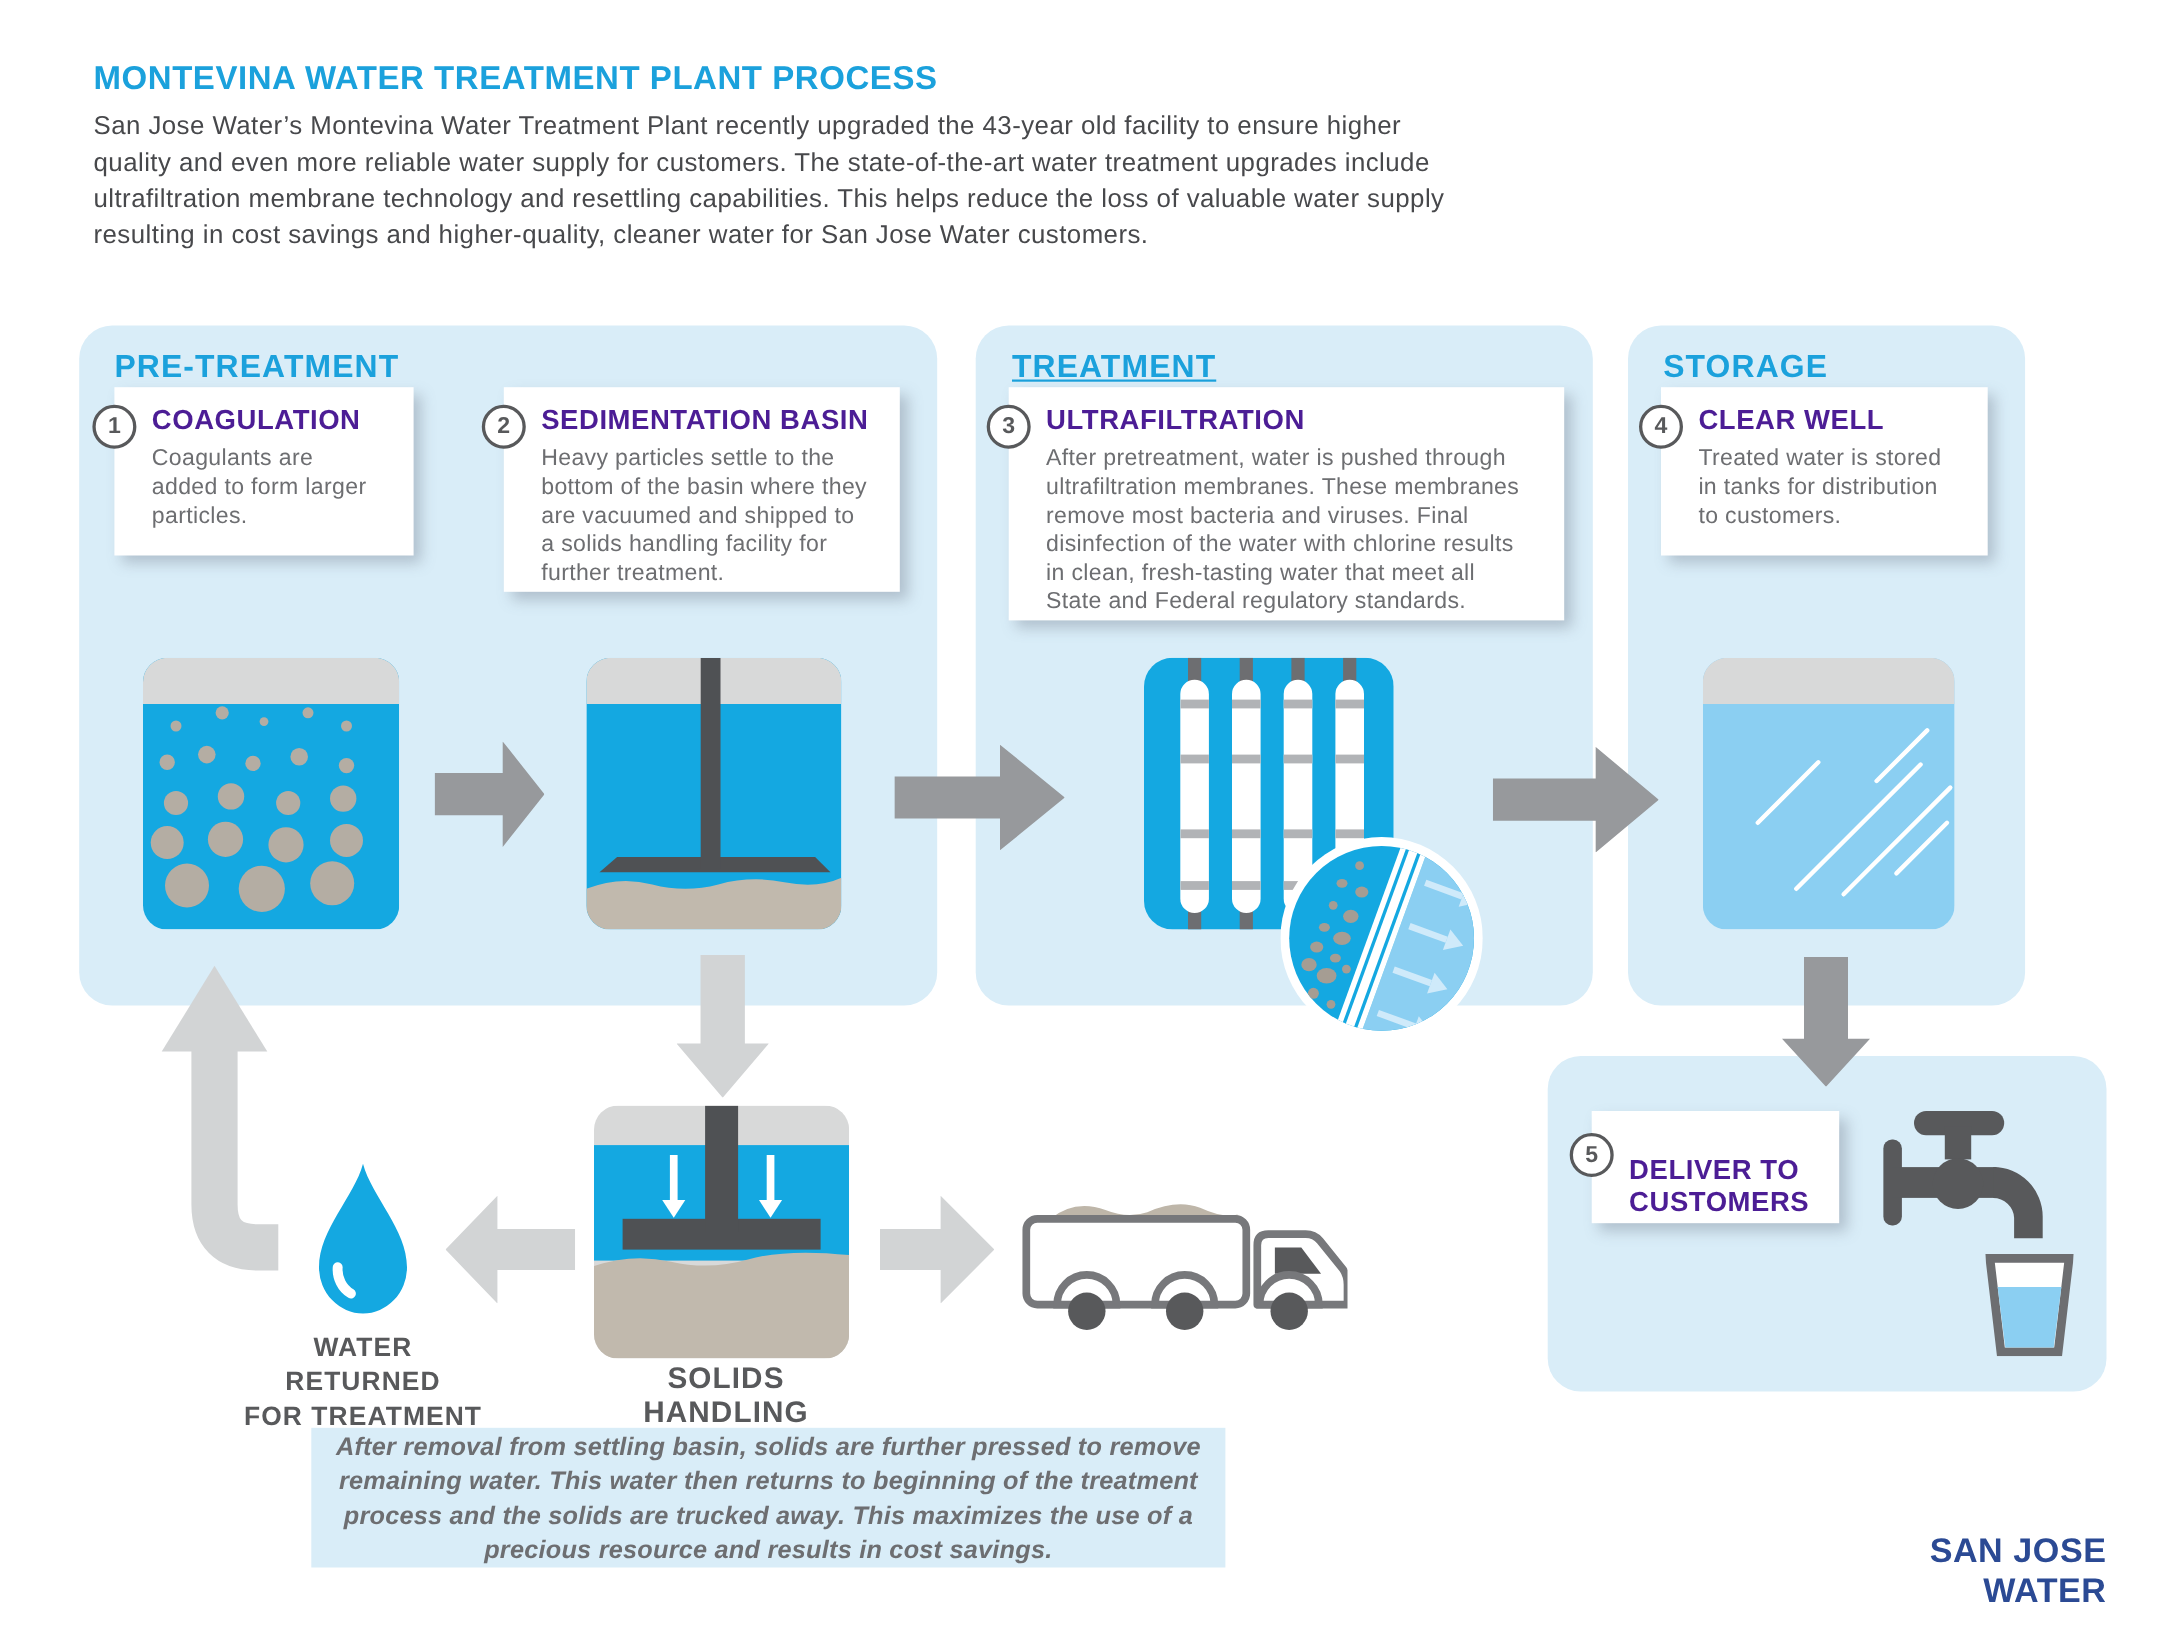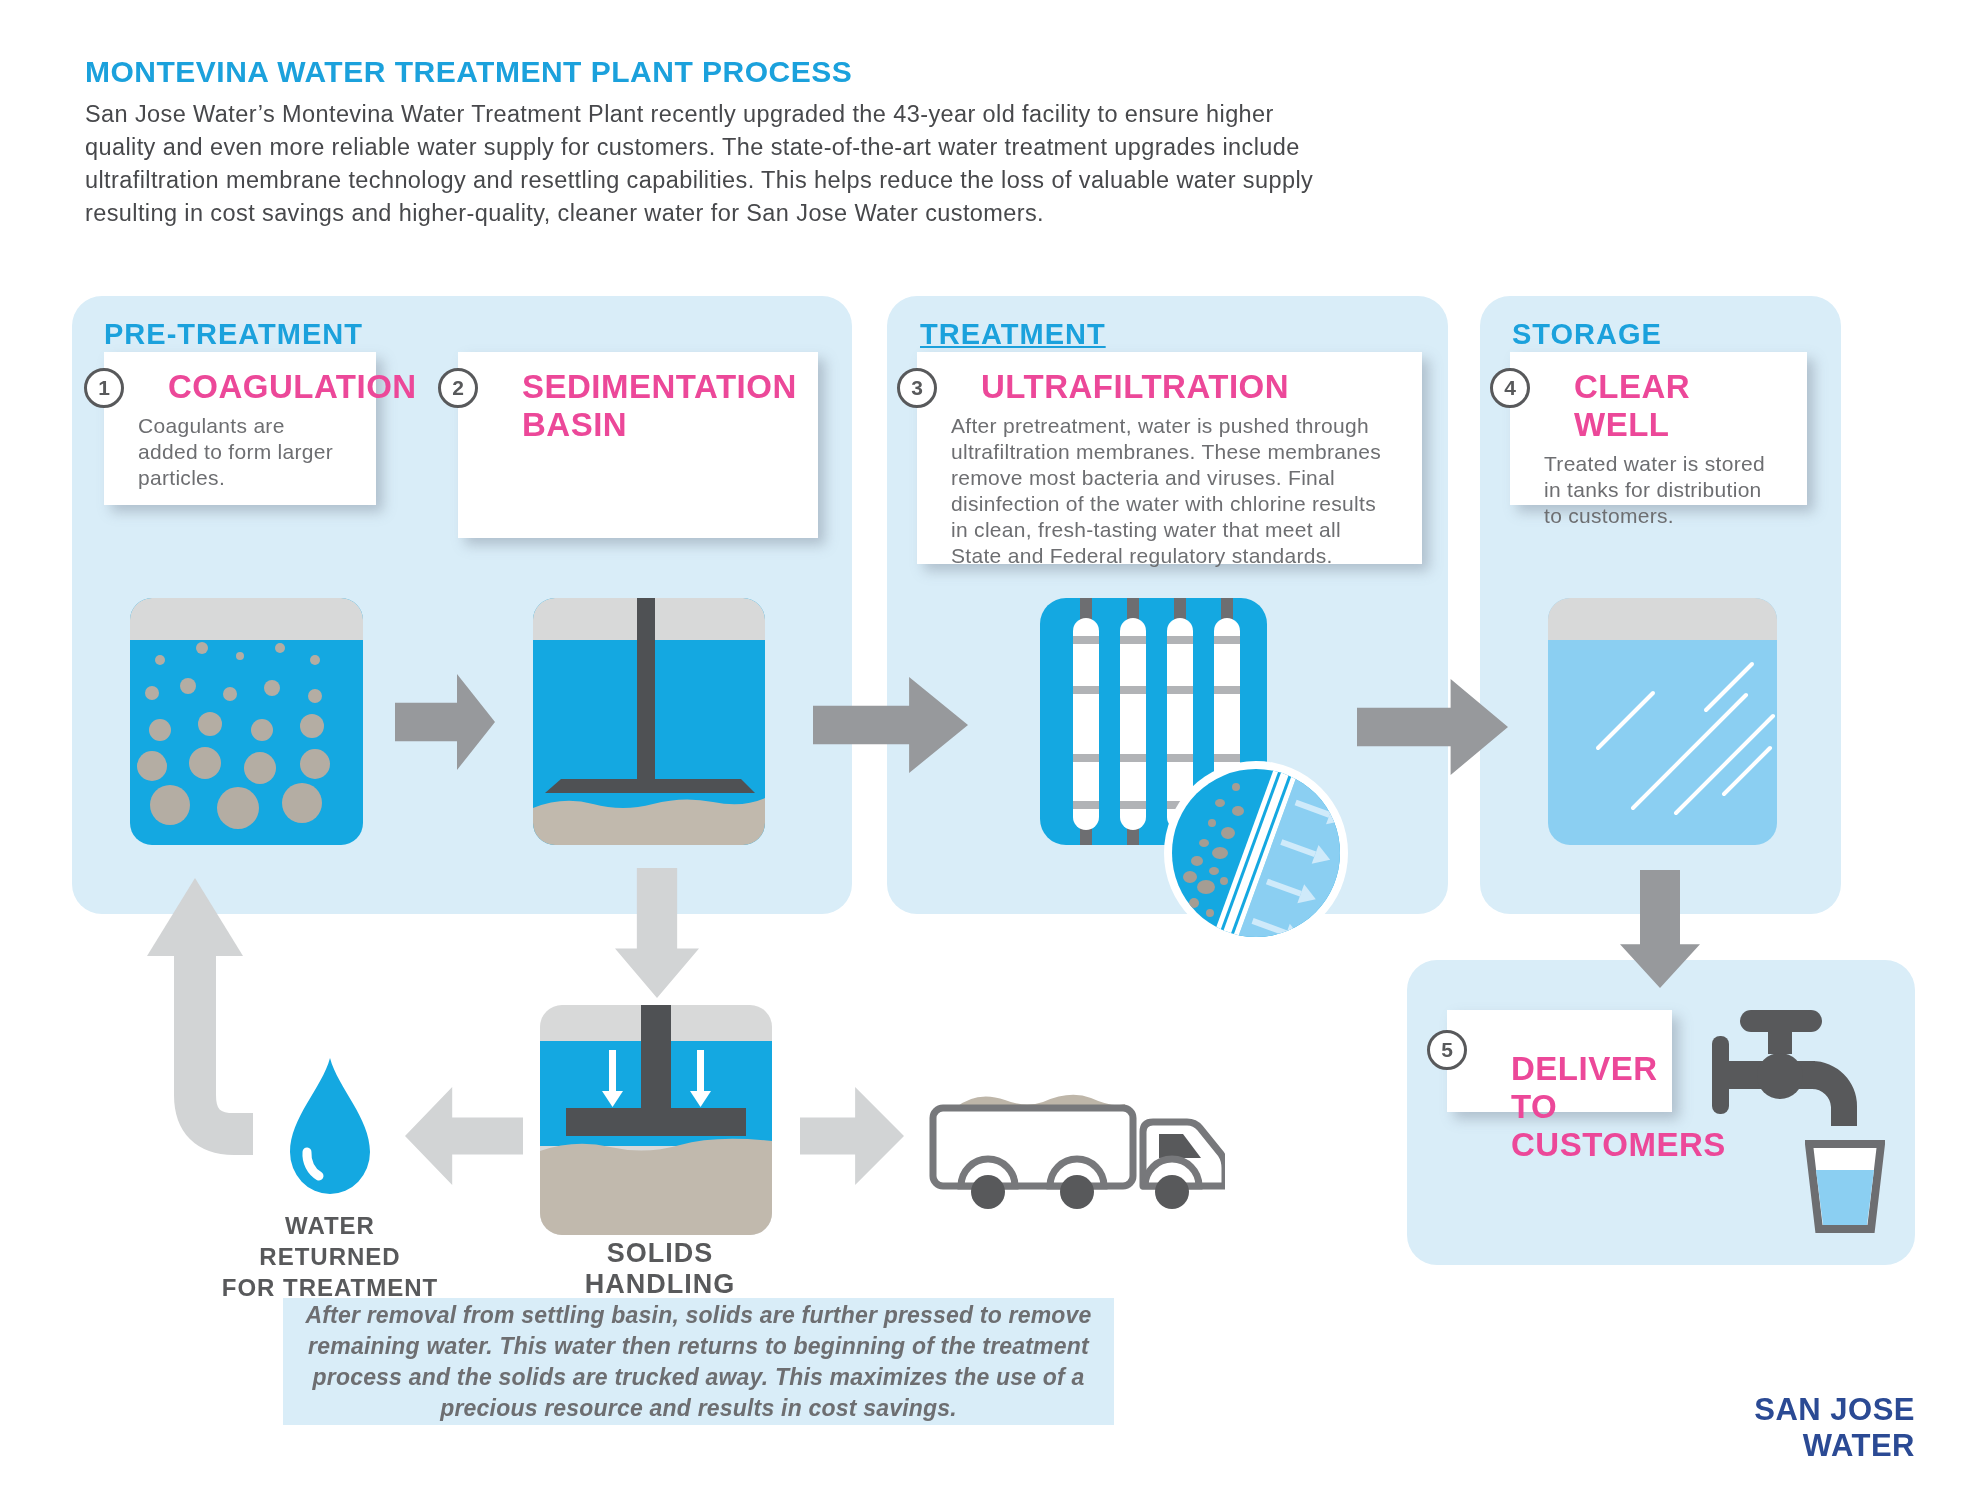--- a/index.html
+++ b/index.html
@@ -8,21 +8,21 @@
   .abs{position:absolute;}
   .title{font-size:30px;font-weight:bold;color:#1ba1dc;letter-spacing:0.5px;}
   .intro{font-size:23.5px;line-height:33px;color:#47484b;letter-spacing:0.4px;width:1260px;}
   .panel{background:#d9edf8;border-radius:30px;}
   .panel-header{font-size:29px;font-weight:bold;color:#1ba1dc;letter-spacing:1px;}
   .card{background:#ffffff;box-shadow:7px 7px 12px rgba(100,110,125,0.35);z-index:3;}
   .card-inner{padding:16px 18px 14px 34px;}
   .num-circle{position:absolute;left:-20px;width:34px;height:34px;border:3px solid #58595b;
               border-radius:50%;background:#ffffff;display:flex;align-items:center;justify-content:center;
               font-size:21px;font-weight:bold;color:#58595b;z-index:4;}
-  .card-title{font-size:33px;font-weight:bold;color:#ec4899;letter-spacing:0.5px;margin-bottom:7px;margin-left:30px;}
+  .card-title{font-size:25px;font-weight:bold;color:#4c1d95;letter-spacing:0.5px;margin-bottom:7px;}
   .card-body{font-size:21px;line-height:26px;color:#6d6e71;letter-spacing:0.3px;}
   .tank{border-radius:22px;overflow:hidden;z-index:1;}
   .arrow{z-index:2;}
   .arrow-right-dark{background:#97999c;clip-path:polygon(0% 30%,62% 30%,62% 0%,100% 50%,62% 100%,62% 70%,0% 70%);}
   .arrow-down-dark{background:#97999c;clip-path:polygon(25% 0%,75% 0%,75% 63%,100% 63%,50% 100%,0% 63%,25% 63%);}
   .arrow-down-light{background:#d2d4d5;clip-path:polygon(26% 0%,74% 0%,74% 62%,100% 62%,50% 100%,0% 62%,26% 62%);}
   .arrow-left-light{background:#d2d4d5;clip-path:polygon(0% 50%,40% 0%,40% 31%,100% 31%,100% 69%,40% 69%,40% 100%);}
   .arrow-right-light{background:#d2d4d5;clip-path:polygon(0% 31%,53% 31%,53% 0%,100% 50%,53% 100%,53% 69%,0% 69%);}
   .flow-label{font-size:24px;font-weight:bold;color:#58595b;letter-spacing:1px;text-align:center;line-height:31px;}
   .note-box{background:#d9edf8;font-weight:bold;}
@@ -51,20 +51,21 @@
     <div class="card-inner">
       <div class="card-title">COAGULATION</div>
       <div class="card-body" style="width:205px;">Coagulants are added to form larger particles.</div>
     </div>
   </div>
 
   <div class="abs card" style="left:458px;top:352px;width:360px;height:186px;">
     <div class="num-circle" style="top:16px;">2</div>
     <div class="card-inner">
       <div class="card-title">SEDIMENTATION BASIN</div>
+      <div class="card-body" style="width:300px;">Heavy particles settle to the bottom of the basin where they are vacuumed and shipped to a solids handling facility for further treatment.</div>
     </div>
   </div>
 
   <div class="abs card" style="left:917px;top:352px;width:505px;height:212px;">
     <div class="num-circle" style="top:16px;">3</div>
     <div class="card-inner">
       <div class="card-title">ULTRAFILTRATION</div>
       <div class="card-body" style="width:440px;">After pretreatment, water is pushed through ultrafiltration membranes. These membranes remove most bacteria and viruses. Final disinfection of the water with chlorine results in clean, fresh-tasting water that meet all State and Federal regulatory standards.</div>
     </div>
   </div>

